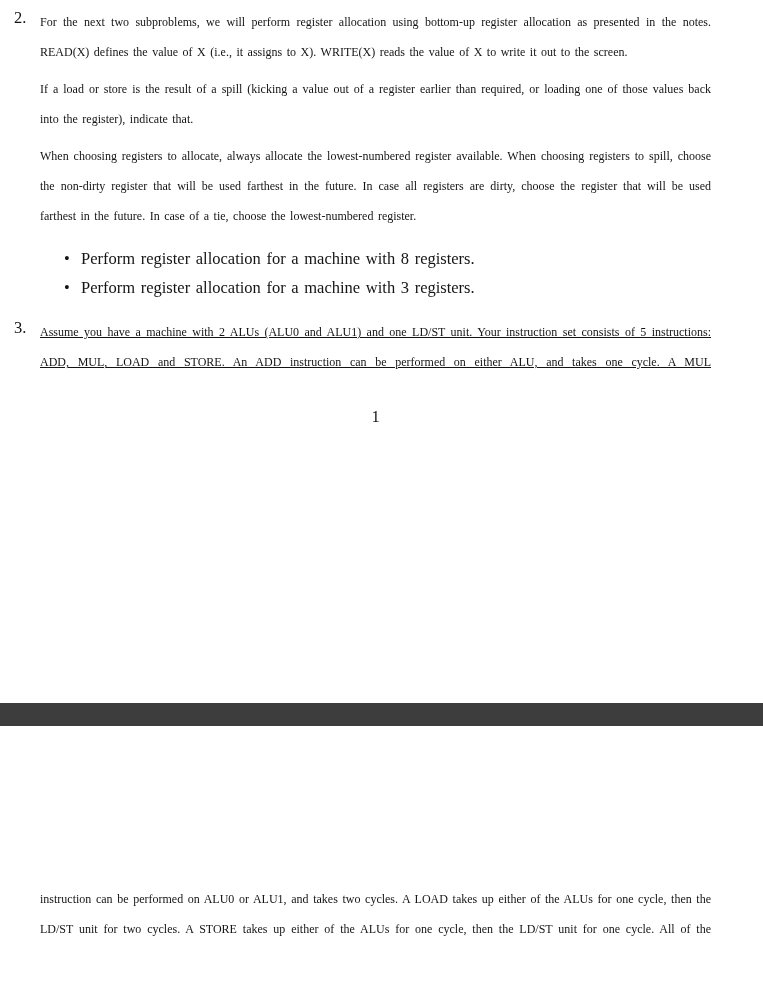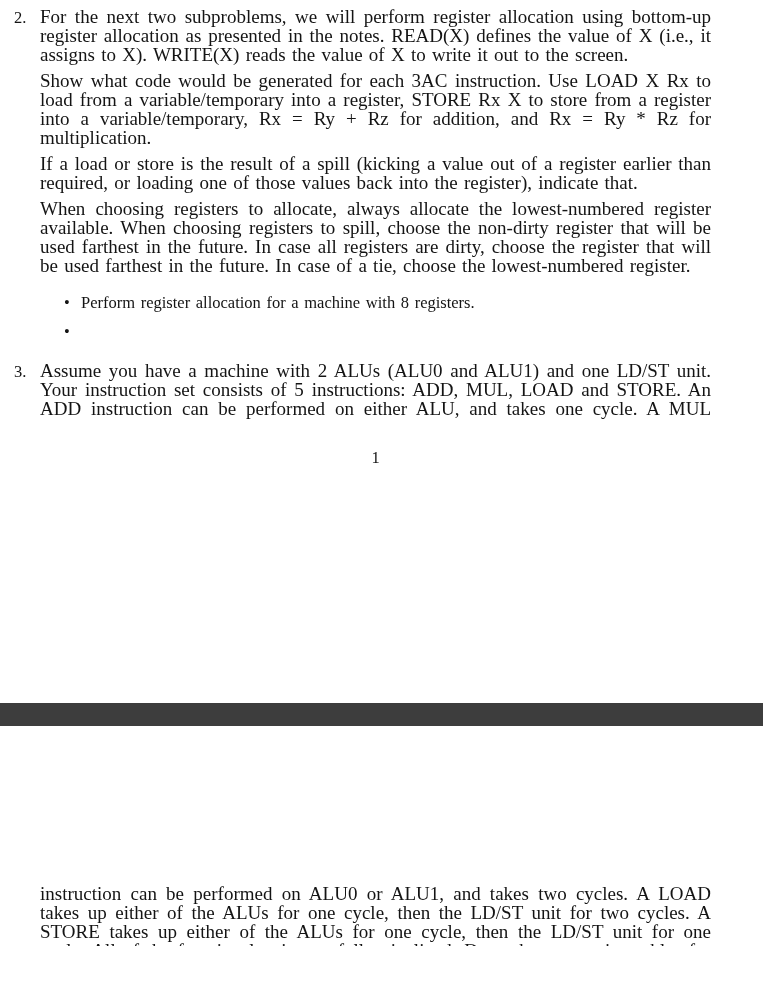--- a/index.html
+++ b/index.html
@@ -32,41 +32,41 @@
     overflow: hidden;
   }
 
   .page2 {
     height: 220px;
     padding-top: 158px;
     overflow: hidden;
   }
 
   .para {
-    font-size: 19px;
-    line-height: 19px;
+    font-size: 12px;
+    line-height: 30px;
     text-align: justify;
     word-spacing: 1.5px;
   }
 
   .para + .para { margin-top: 7px; }
 
   .enum-item { position: relative; }
 
   .enum-num {
     position: absolute;
     left: -26px;
     top: 0;
     font-size: 16.5px;
     line-height: 22.6px;
   }
 
   .item3 { margin-top: 18px; }
 
-  .justify-all { text-align-last: justify; }
+  .justify-all { text-align-last: justify; text-decoration: underline; }
 
   .bullets {
     margin-top: 17px;
     padding-left: 24px;
   }
 
   .bullet-item {
     display: flex;
     font-size: 16.5px;
     line-height: 22.6px;
@@ -96,31 +96,31 @@
 </head>
 <body>
 
 <div class="viewport">
 
   <div class="page page1">
 
     <section class="enum-item">
       <span class="enum-num">2.</span>
       <p class="para">For the next two subproblems, we will perform register allocation using bottom-up register allocation as presented in the notes. READ(X) defines the value of X (i.e., it assigns to X). WRITE(X) reads the value of X to write it out to the screen.</p>
-      <p class="para">Show what code would be generated for each 3AC instruction. Use LOAD X Rx to load from a variable/temporary into a register, STORE Rx X to store from a register into a variable/temporary, Rx = Ry + Rz for addition, and Rx = Ry * Rz for multiplication.</p>
       <p class="para">If a load or store is the result of a spill (kicking a value out of a register earlier than required, or loading one of those values back into the register), indicate that.</p>
       <p class="para">When choosing registers to allocate, always allocate the lowest-numbered register available. When choosing registers to spill, choose the non-dirty register that will be used farthest in the future. In case all registers are dirty, choose the register that will be used farthest in the future. In case of a tie, choose the lowest-numbered register.</p>
 
       <div class="bullets">
         <div class="bullet-item">
           <span class="bullet">•</span>
           <span class="bullet-text">Perform register allocation for a machine with 8 registers.</span>
         </div>
         <div class="bullet-item">
           <span class="bullet">•</span>
+          <span class="bullet-text">Perform register allocation for a machine with 3 registers.</span>
         </div>
       </div>
     </section>
 
     <section class="enum-item item3">
       <span class="enum-num">3.</span>
       <p class="para justify-all">Assume you have a machine with 2 ALUs (ALU0 and ALU1) and one LD/ST unit. Your instruction set consists of 5 instructions: ADD, MUL, LOAD and STORE. An ADD instruction can be performed on either ALU, and takes one cycle. A MUL</p>
     </section>
 
     <div class="page-number">1</div>

